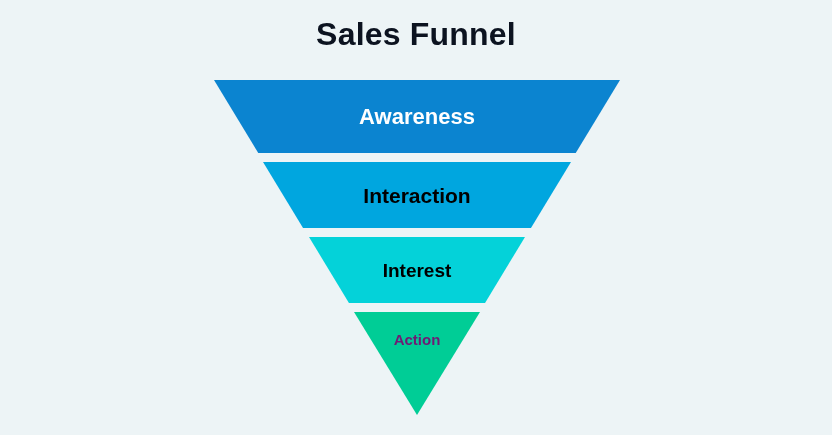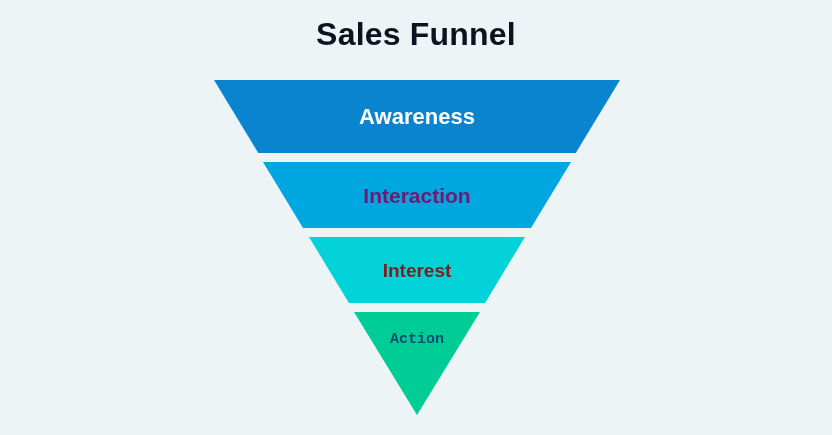--- a/index.html
+++ b/index.html
@@ -64,24 +64,24 @@
 
 <div class="canvas" style="background: rgb(237, 244, 246);">
 
   <h1 class="title" style="color: rgb(12, 19, 32);">Sales Funnel</h1>
 
   <div class="stage stage-0" style="background: rgb(11, 132, 208);">
     <span class="stage-label" style="color: #ffffff;">Awareness</span>
   </div>
 
   <div class="stage stage-1" style="background: rgb(0, 166, 223);">
-    <span class="stage-label" style="color: #701a75;">Interaction</span>
+    <span class="stage-label" style="color: #000000;">Interaction</span>
   </div>
 
   <div class="stage stage-2" style="background: rgb(4, 210, 217);">
-    <span class="stage-label" style="color: #7f1d1d;">Interest</span>
+    <span class="stage-label" style="color: #000000;">Interest</span>
   </div>
 
   <div class="stage stage-3" style="background: rgb(0, 205, 150);">
-    <span class="stage-label" style="color: #0c4a6e; font-family: Liberation Mono, monospace;">Action</span>
+    <span class="stage-label" style="color: #701a75;">Action</span>
   </div>
 
 </div>
 
 </body></html>

